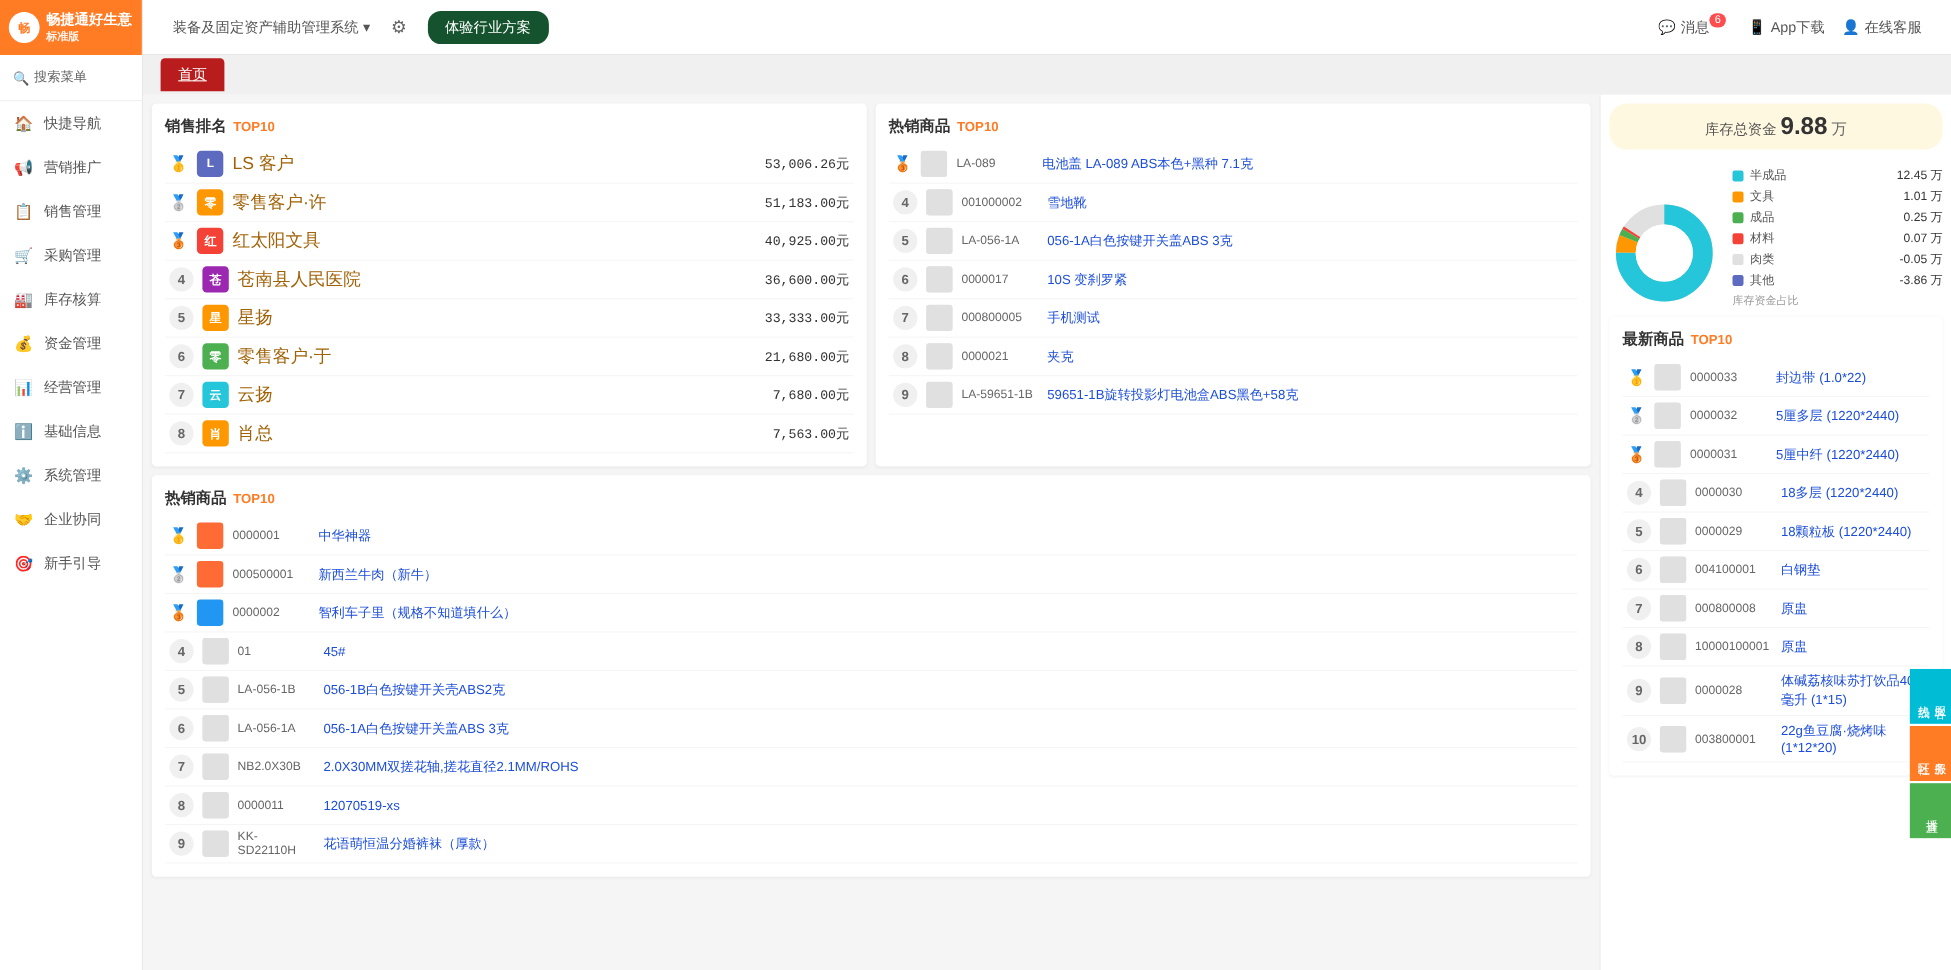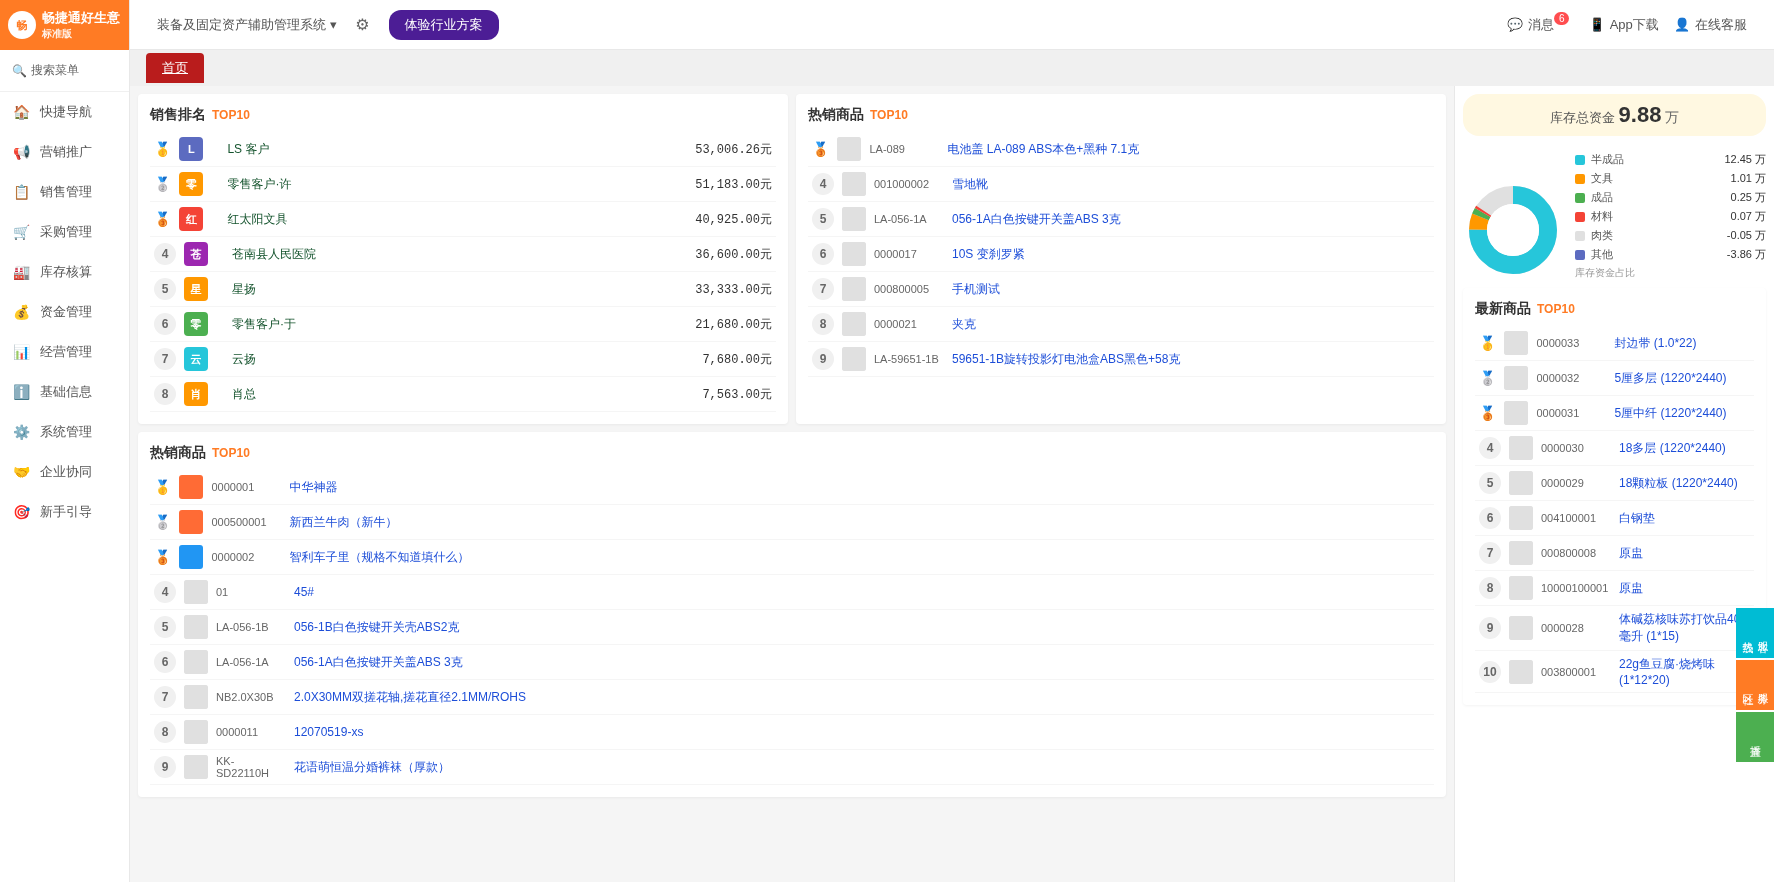--- a/index.html
+++ b/index.html
@@ -79,21 +79,21 @@
       padding: 0 27px;
       border-bottom: 1px solid #e8e8e8;
       gap: 12px;
       flex-shrink: 0;
     }
     .topbar-select {
       display: flex; align-items: center; gap: 4px;
       cursor: pointer; color: #555;
     }
     .topbar-btn {
-      background: #4c1d95;
+      background: #14532d;
       color: #fff;
       border: none;
       padding: 6px 16px;
       border-radius: 12px;
       cursor: pointer;
       font-size: 13px;
     }
     .topbar-settings {
       width: 28px; height: 28px;
       display: flex; align-items: center; justify-content: center;
@@ -202,21 +202,21 @@
     .rank-num.normal { background: #f0f0f0; color: #666; font-size: 12px; }
     .rank-avatar {
       width: 24px; height: 24px;
       border-radius: 4px;
       display: flex; align-items: center; justify-content: center;
       font-size: 11px;
       color: #fff;
       font-weight: bold;
       flex-shrink: 0;
     }
-    .rank-name { flex: 1; color: #14532d; font-size: 12px; margin-left: 16px; }
+    .rank-name { flex: 1; color: #a16207; font-size: 16px; }
     .rank-value { color: #333; font-size: 12px; font-weight: 500; font-family: Liberation Mono, monospace; }
 
     
     .top-grid {
       display: grid;
       grid-template-columns: 1fr 1fr;
       gap: 8px;
     }
 
     

